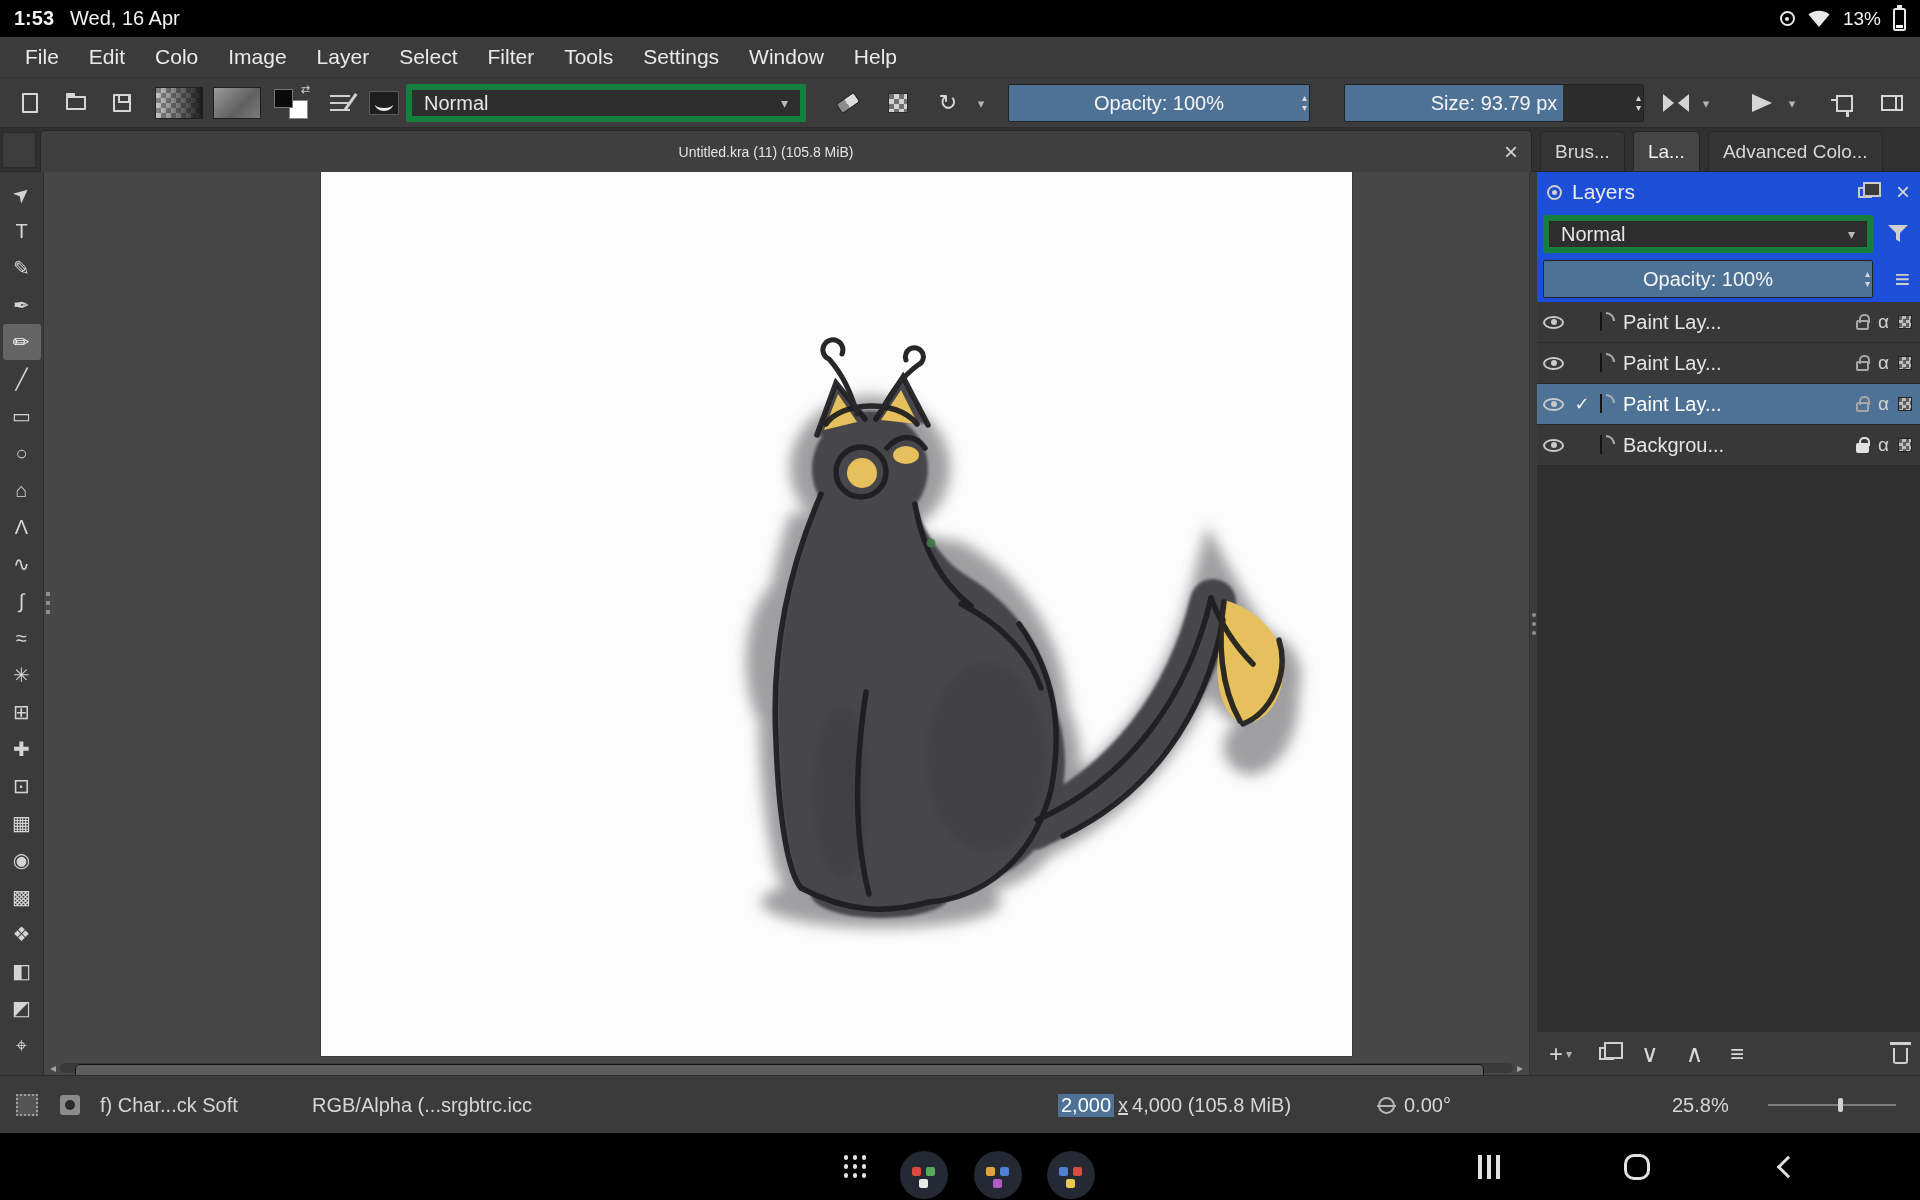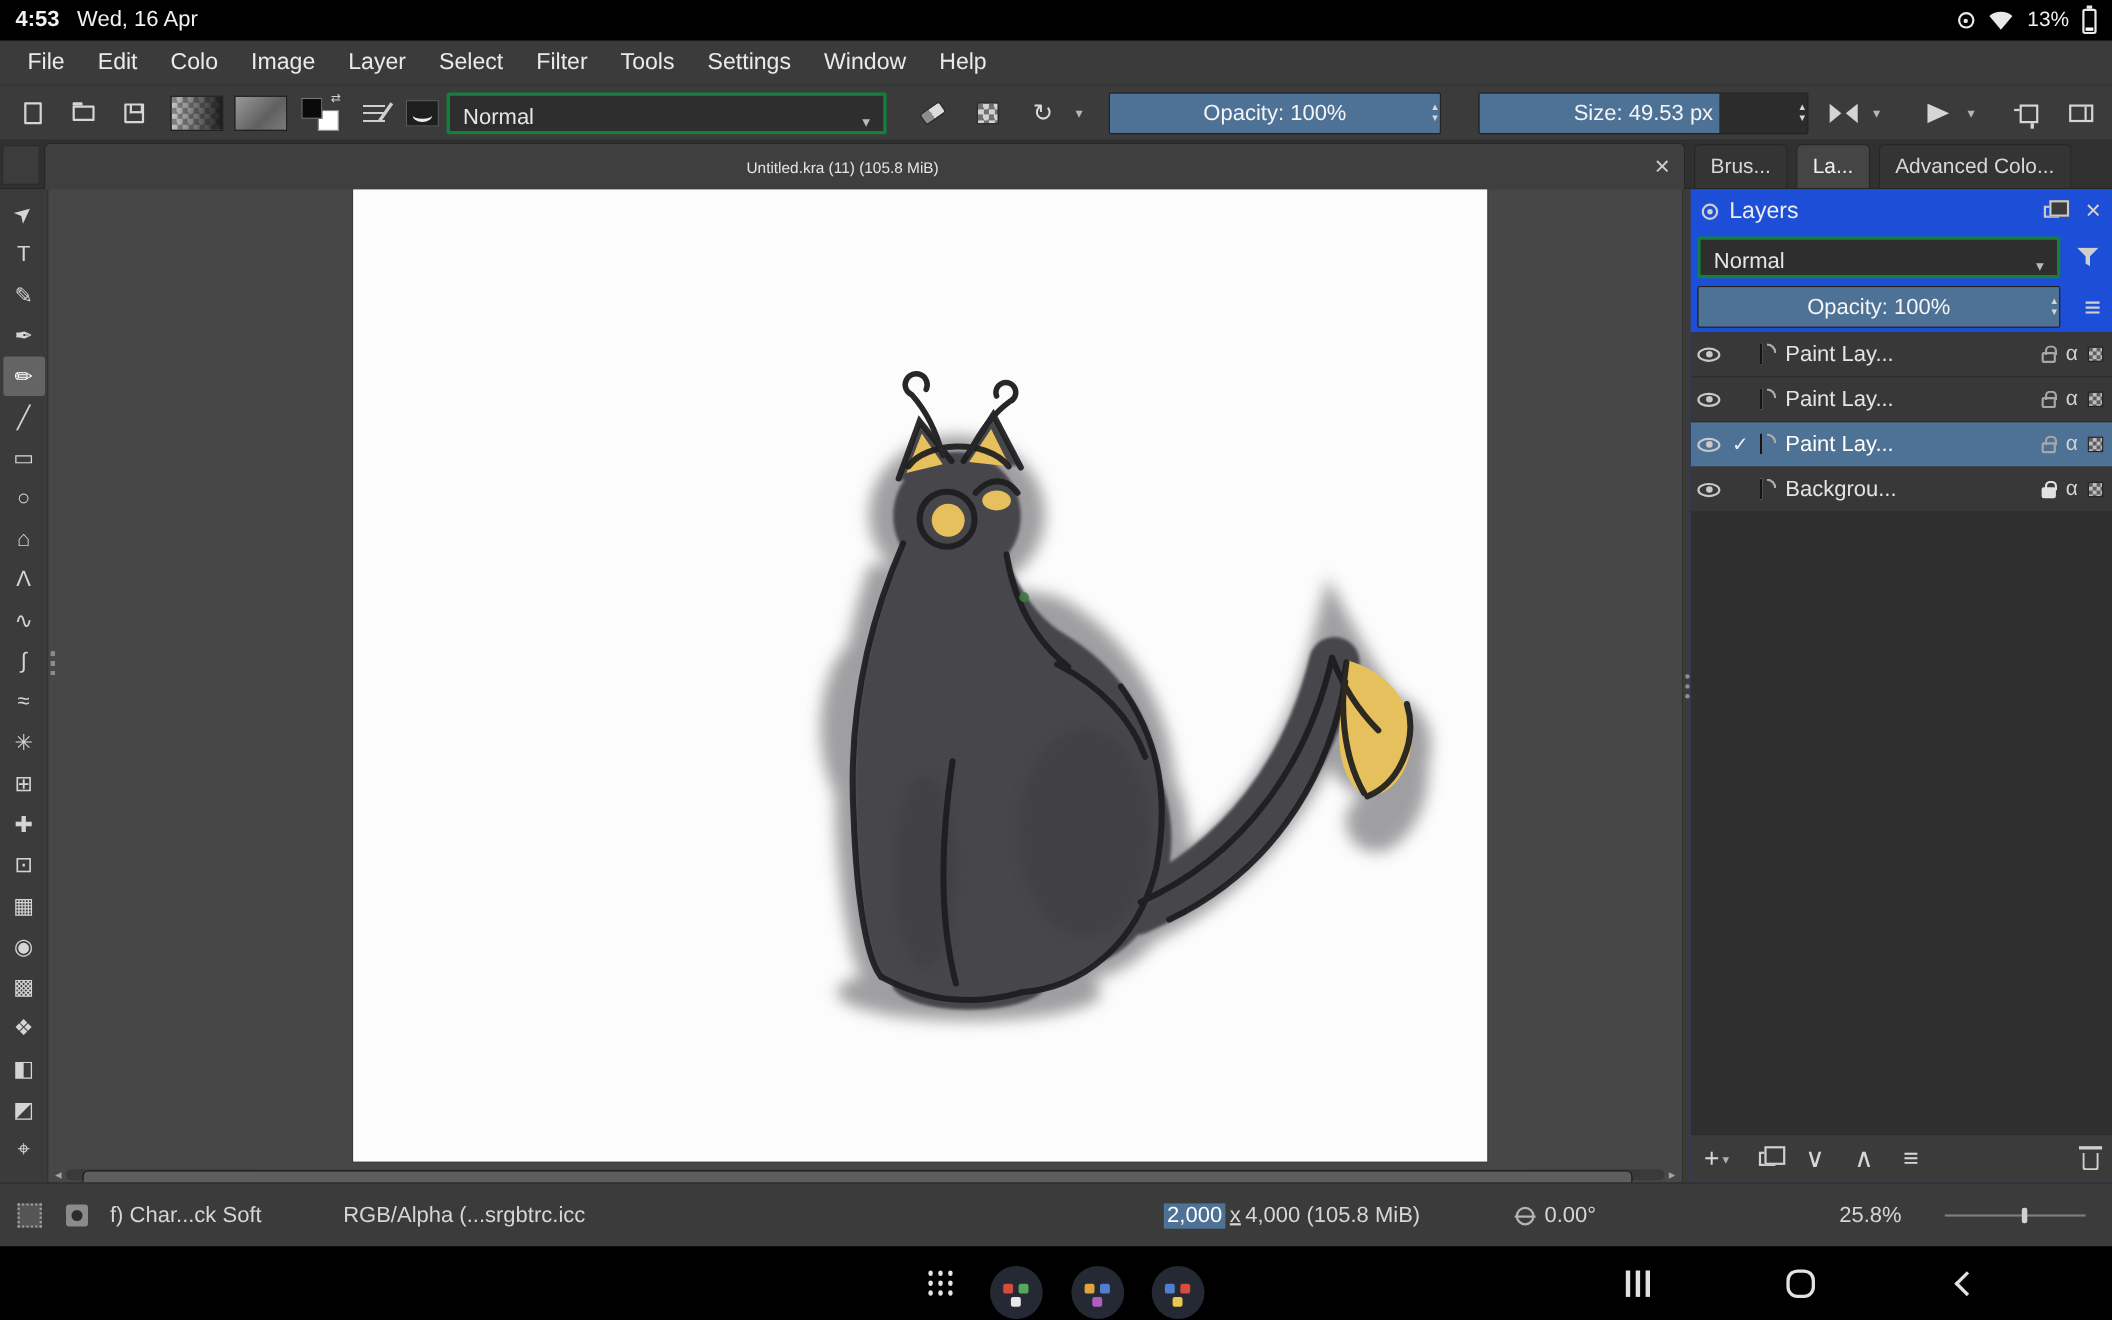--- a/index.html
+++ b/index.html
@@ -38,21 +38,21 @@
   .swatch-gradient{background:linear-gradient(90deg,rgba(20,20,20,.05),rgba(20,20,20,.95)),repeating-conic-gradient(#cfcfcf 0 25%,#8b8b8b 0 50%) 0 0/10px 10px}
   .swatch-pattern{background:linear-gradient(135deg,#9a9a9a,#606060 60%,#7b7b7b)}
   .fgbg{position:relative;width:34px;height:32px}
   .fgbg .bgc{position:absolute;right:0;bottom:0;width:19px;height:19px;background:#fff;border:1px solid #888}
   .fgbg .fgc{position:absolute;left:0;top:2px;width:19px;height:19px;background:#0a0a0a;border:1px solid #777}
   .fgbg .swap{position:absolute;right:-2px;top:-4px;font-size:11px;color:#cfcfcf}
   .icon-brusheditor{width:20px;height:16px;background:repeating-linear-gradient(#cfcfcf 0 2px,transparent 2px 7px);position:relative}
   .icon-brusheditor::after{content:"";position:absolute;right:-2px;top:-3px;width:3px;height:20px;background:#cfcfcf;transform:rotate(35deg)}
   .icon-preset{width:30px;height:24px;background:#1e1e1e;border:1px solid #5a5a5a;position:relative}
   .icon-preset::after{content:"";position:absolute;left:5px;top:6px;width:18px;height:10px;border-bottom:3px solid #ececec;border-radius:50%}
-  .combo{position:absolute;top:6px;height:38px;background:#2e2e2e;border:3px solid #15803d;border-radius:2px;display:flex;align-items:flex-end;padding:0 12px;font-size:20px;color:#e6e6e6}
+  .combo{position:absolute;top:6px;height:38px;background:#2e2e2e;border:6px solid #15803d;border-radius:2px;display:flex;align-items:center;padding:0 12px;font-size:20px;color:#e6e6e6}
   .combo .caret{margin-left:auto;color:#b9b9b9;font-size:14px}
   .icon-eraser{width:22px;height:12px;background:linear-gradient(90deg,#8d8d8d 0 45%,#dcdcdc 45%);border-radius:3px;transform:rotate(-35deg);border:1px solid #2a2a2a}
   .icon-checker{width:20px;height:20px;background:repeating-conic-gradient(#d2d2d2 0 25%,#6f6f6f 0 50%) 0 0/10px 10px;border:1px solid #2a2a2a}
   .glyph-btn{color:#d9d9d9;font-size:22px}
   .mini-caret{color:#b5b5b5;font-size:13px}
   .slider{position:absolute;top:6px;height:38px;background:#2c2c2c;border:1px solid #222;border-radius:2px;overflow:hidden}
   .slider .fill{position:absolute;left:0;top:0;bottom:0;background:var(--accent-blue)}
   .slider .lbl{position:absolute;inset:0;display:flex;align-items:center;justify-content:center;font-size:20px;color:#f5f5f5;z-index:2}
   .slider .spin{position:absolute;right:2px;top:0;bottom:0;display:flex;flex-direction:column;justify-content:center;z-index:3;color:#d6d6d6;font-size:10px;line-height:10px}
   .icon-mirror-h{position:relative;width:26px;height:18px}
@@ -176,21 +176,21 @@
   .back-wrap{left:1762px;width:46px}
   .back-icon{width:16px;height:16px;border-top:3.5px solid #e2e2e2;border-left:3.5px solid #e2e2e2;transform:rotate(-45deg);margin-left:6px}
 </style>
 </head>
 <body>
 
 <div id="screen">
 
   <header class="android-status">
     <div class="left">
-      <span class="time">4:53</span>
+      <span class="time">1:53</span>
       <span>Wed, 16 Apr</span>
     </div>
     <div class="right">
       <span class="ring-icon"></span>
       <svg width="24" height="19" viewBox="0 0 24 19">
           <path d="M12 18 L1.5 5.5 A16.5 16.5 0 0 1 22.5 5.5 Z" fill="#e9e9e9"></path>
         </svg>
       <span>13%</span>
       <span class="battery">
           <i></i>
@@ -263,21 +263,21 @@
     <div class="slider" style="left:1008px;width:302px">
       <div class="fill" id="opacity-fill" style="width: 100%;"></div>
       <span class="lbl">Opacity: 100%</span>
       <span class="spin">
           <span>▴</span>
           <span>▾</span>
         </span>
     </div>
     <div class="slider" style="left:1344px;width:300px">
       <div class="fill" id="size-fill" style="width: 73%;"></div>
-      <span class="lbl">Size: 49.53 px</span>
+      <span class="lbl">Size: 93.79 px</span>
       <span class="spin">
           <span>▴</span>
           <span>▾</span>
         </span>
     </div>
 
     <div class="tbtn" style="left:1656px;width:40px">
         <span class="icon-mirror-h"></span>
       </div>
     <div class="tbtn mini-caret" style="left:1698px;width:16px">

